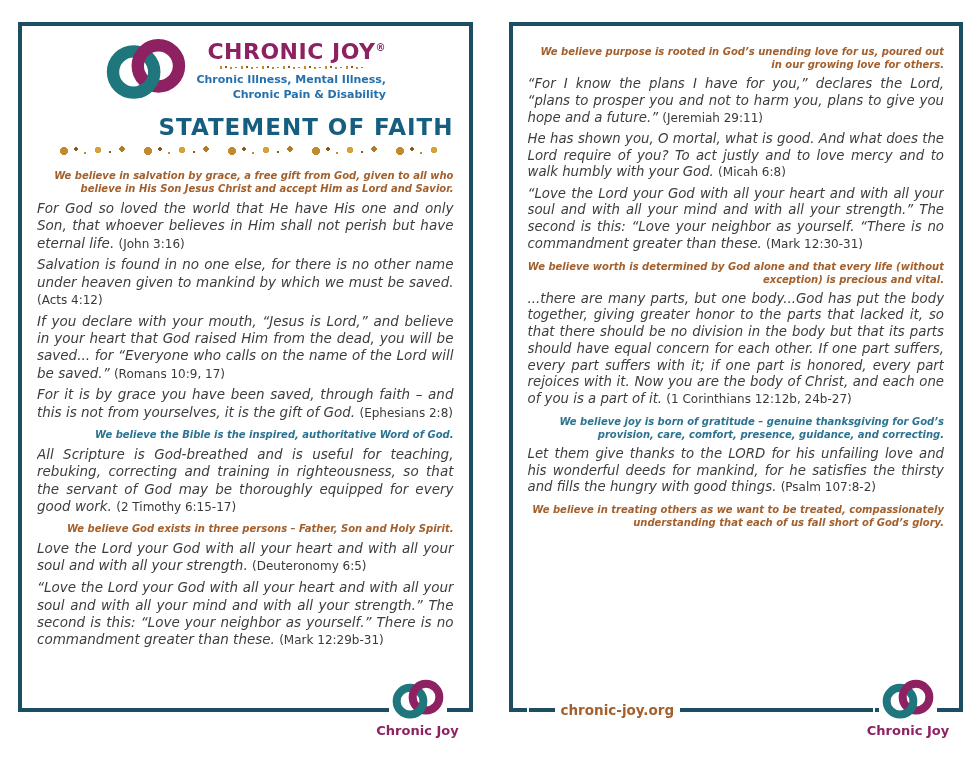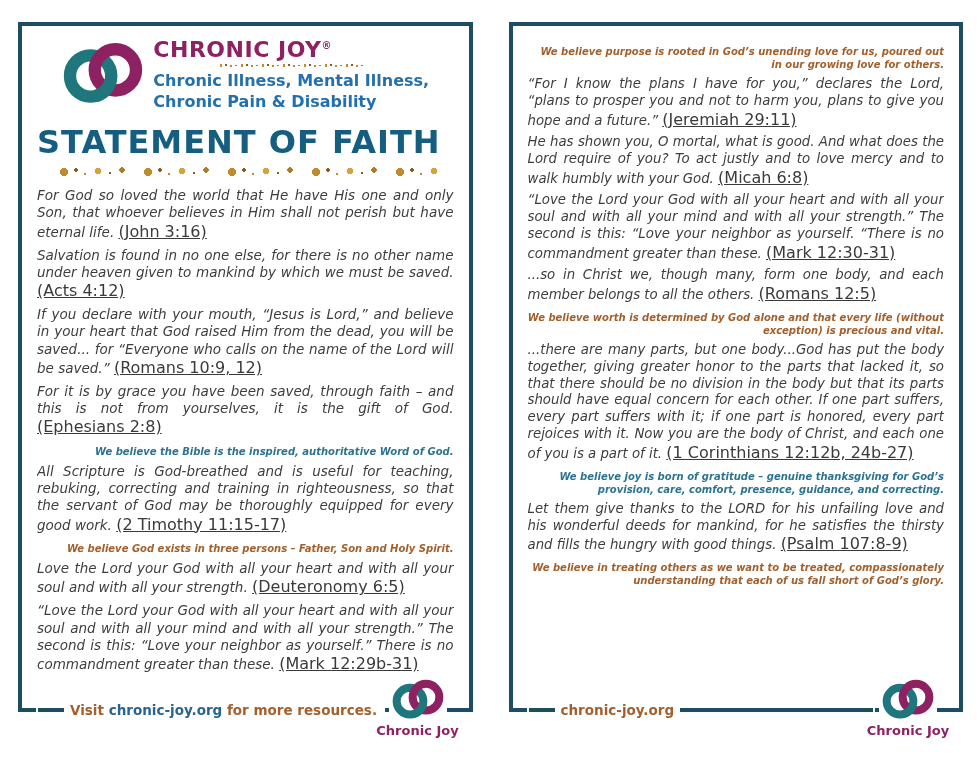--- a/index.html
+++ b/index.html
@@ -6,50 +6,50 @@
   body{width:980px;height:757px;overflow:hidden;font-family:"DejaVu Sans","Liberation Sans",sans-serif;}
   .sheet{position:relative;width:980px;height:757px;background:#ffffff;box-sizing:border-box;
          display:flex;gap:36px;padding:22px 17px 0 18px;}
   .panel{position:relative;width:455px;height:690px;box-sizing:border-box;
          border:4px solid var(--border-teal,#1d4d61);background:#fff;padding:4px 15px 6px;}
   .panel main{overflow:hidden;}
 
   
   .brand{display:flex;justify-content:center;align-items:center;gap:8px;margin-top:8px;}
   .rings svg{display:block;}
-  .brand-col{text-align:left;}
+  .brand-col{text-align:right;}
   .brand-name{font-size:22px;font-weight:700;letter-spacing:.5px;color:var(--brand-magenta,#8e2162);line-height:1.05;}
   .brand-name sup{font-size:10px;}
   .mini-dots{height:5px;width:146px;margin:2px auto 3px;
     background-image:
       radial-gradient(circle 1.2px at 3px 2.5px, #c18a2f 98%, transparent),
       radial-gradient(circle .8px at 8px 2px, #8a5a1e 98%, transparent),
       radial-gradient(circle 1px at 13px 3px, #c18a2f 98%, transparent),
       radial-gradient(circle .8px at 18px 2.5px, #b07a28 98%, transparent);
     background-size:21px 5px;background-repeat:repeat-x;}
-  .brand-tagline{font-size:16px;font-weight:700;line-height:1.3;color:var(--tagline-blue,#2470ac);}
-  h1{font-size:32px;font-weight:700;letter-spacing:1px;text-align:left;
+  .brand-tagline{font-size:11px;font-weight:700;line-height:1.3;color:var(--tagline-blue,#2470ac);}
+  h1{font-size:23px;font-weight:700;letter-spacing:1px;text-align:right;
      color:var(--title-blue,#155e7f);margin:10px 0 4px;}
   .dots-divider{height:14px;width:92%;margin:2px auto 4px;
     background-image:
       radial-gradient(circle 4px at 10px 7px, #c18a2f 98%, transparent),
       radial-gradient(circle 1.8px at 22px 5px, #8a5a1e 98%, transparent),
       radial-gradient(circle 1.4px at 31px 9px, #c18a2f 98%, transparent),
       radial-gradient(circle 3.4px at 44px 6px, #d5a33c 98%, transparent),
       radial-gradient(circle 1.4px at 56px 8px, #8a5a1e 98%, transparent),
       radial-gradient(circle 2.6px at 68px 5px, #b07a28 98%, transparent);
     background-size:84px 14px;background-repeat:repeat-x;}
 
   
   .belief{font-size:10px;font-weight:700;text-align:right;line-height:1.3;margin:7px 0 5px;font-style:italic;}
   .belief.brown{color:var(--heading-brown,#a3602c);}
   .belief.teal{color:var(--heading-teal,#2b7391);}
   .verse{font-size:13.5px;line-height:1.28;text-align:justify;margin:4.5px 0;color:var(--body-text,#3d3d3d);}
   .verse em{font-style:italic;}
-  .cite{font-style:normal;font-size:16px;color:#3a3a3a;white-space:nowrap;text-decoration:underline;}
+  .cite{font-style:normal;font-size:12px;color:#3a3a3a;white-space:nowrap;}
   .panel.right .verse{font-size:13.3px;line-height:1.26;}
   .panel.right main{padding-top:8px;}
 
   
   .footer-strip{position:absolute;left:14px;right:84px;bottom:-12px;display:flex;align-items:center;
                 gap:6px;background:#fff;padding:0 2px;height:20px;}
   .bar{height:3.5px;background:var(--border-teal,#1d4d61);width:26px;flex:0 0 auto;}
   .bar.long{flex:1 1 auto;width:auto;}
   .footer-text{font-size:13.5px;font-weight:700;white-space:nowrap;}
   .footer-text .gold{color:var(--heading-brown,#a3702c);}
@@ -82,56 +82,51 @@
           <div class="brand-tagline">
             <div>Chronic Illness, Mental Illness,</div>
             <div>Chronic Pain &amp; Disability</div>
           </div>
         </div>
       </div>
       <h1>STATEMENT OF FAITH</h1>
       <div class="dots-divider"></div>
     </header>
     <main id="left-sections">
+        <h2 class="belief brown">We believe in salvation by grace, a free gift from God, given to all who believe in His Son Jesus Christ and accept Him as Lord and Savior.</h2>
         <p class="verse"><em>For God so loved the world that He have His one and only Son, that whoever believes in Him shall not perish but have eternal life.</em> <span class="cite">(John 3:16)</span></p>
         <p class="verse"><em>Salvation is found in no one else, for there is no other name under heaven given to mankind by which we must be saved.</em> <span class="cite">(Acts 4:12)</span></p>
-        <p class="verse"><em>If you declare with your mouth, “Jesus is Lord,” and believe in your heart that God raised Him from the dead, you will be saved... for “Everyone who calls on the name of the Lord will be saved.”</em> <span class="cite">(Romans 10:9, 12)</span></p>
+        <p class="verse"><em>If you declare with your mouth, “Jesus is Lord,” and believe in your heart that God raised Him from the dead, you will be saved... for “Everyone who calls on the name of the Lord will be saved.”</em> <span class="cite">(Romans 10:9, 17)</span></p>
         <p class="verse"><em>For it is by grace you have been saved, through faith – and this is not from yourselves, it is the gift of God.</em> <span class="cite">(Ephesians 2:8)</span></p>
         <h2 class="belief teal">We believe the Bible is the inspired, authoritative Word of God.</h2>
-        <p class="verse"><em>All Scripture is God-breathed and is useful for teaching, rebuking, correcting and training in righteousness, so that the servant of God may be thoroughly equipped for every good work.</em> <span class="cite">(2 Timothy 11:15-17)</span></p>
+        <p class="verse"><em>All Scripture is God-breathed and is useful for teaching, rebuking, correcting and training in righteousness, so that the servant of God may be thoroughly equipped for every good work.</em> <span class="cite">(2 Timothy 6:15-17)</span></p>
         <h2 class="belief brown">We believe God exists in three persons – Father, Son and Holy Spirit.</h2>
         <p class="verse"><em>Love the Lord your God with all your heart and with all your soul and with all your strength.</em> <span class="cite">(Deuteronomy 6:5)</span></p>
         <p class="verse"><em>“Love the Lord your God with all your heart and with all your soul and with all your mind and with all your strength.” The second is this: “Love your neighbor as yourself.” There is no commandment greater than these.</em> <span class="cite">(Mark 12:29b-31)</span></p>
       </main>
-    <div class="footer-strip">
-      <span class="bar"></span>
-      <span class="footer-text"><span class="gold">Visit </span><span class="link">chronic-joy.org</span><span class="gold"> for more resources.</span></span>
-      <span class="bar long"></span>
-    </div>
     <div class="corner-logo">
       <span class="rings small"><svg viewBox="0 0 78 64" width="52" height="43" fill="none">
     <circle cx="27" cy="33" r="20" stroke="#1f777d" stroke-width="12"></circle>
     <circle cx="51" cy="27" r="20" stroke="#8e2162" stroke-width="12"></circle>
     <path d="M46.3 38.2 A20 20 0 0 1 32.2 52.3" stroke="#1f777d" stroke-width="12"></path>
   </svg></span>
       <div class="corner-text">Chronic Joy</div>
     </div>
   </div>
 
   <div class="panel right">
     <main id="right-sections">
         <h2 class="belief brown">We believe purpose is rooted in God’s unending love for us, poured out in our growing love for others.</h2>
         <p class="verse"><em>“For I know the plans I have for you,” declares the Lord, “plans to prosper you and not to harm you, plans to give you hope and a future.”</em> <span class="cite">(Jeremiah 29:11)</span></p>
         <p class="verse"><em>He has shown you, O mortal, what is good. And what does the Lord require of you? To act justly and to love mercy and to walk humbly with your God.</em> <span class="cite">(Micah 6:8)</span></p>
         <p class="verse"><em>“Love the Lord your God with all your heart and with all your soul and with all your mind and with all your strength.” The second is this: “Love your neighbor as yourself. “There is no commandment greater than these.</em> <span class="cite">(Mark 12:30-31)</span></p>
-        <p class="verse"><em>...so in Christ we, though many, form one body, and each member belongs to all the others.</em> <span class="cite">(Romans 12:5)</span></p>
         <h2 class="belief brown">We believe worth is determined by God alone and that every life (without exception) is precious and vital.</h2>
         <p class="verse"><em>...there are many parts, but one body...God has put the body together, giving greater honor to the parts that lacked it, so that there should be no division in the body but that its parts should have equal concern for each other. If one part suffers, every part suffers with it; if one part is honored, every part rejoices with it. Now you are the body of Christ, and each one of you is a part of it.</em> <span class="cite">(1 Corinthians 12:12b, 24b-27)</span></p>
         <h2 class="belief teal">We believe joy is born of gratitude – genuine thanksgiving for God’s provision, care, comfort, presence, guidance, and correcting.</h2>
-        <p class="verse"><em>Let them give thanks to the LORD for his unfailing love and his wonderful deeds for mankind, for he satisfies the thirsty and fills the hungry with good things.</em> <span class="cite">(Psalm 107:8-9)</span></p>
+        <p class="verse"><em>Let them give thanks to the LORD for his unfailing love and his wonderful deeds for mankind, for he satisfies the thirsty and fills the hungry with good things.</em> <span class="cite">(Psalm 107:8-2)</span></p>
         <h2 class="belief brown">We believe in treating others as we want to be treated, compassionately understanding that each of us fall short of God’s glory.</h2>
       </main>
     <div class="footer-strip">
       <span class="bar"></span>
       <span class="footer-text"><span class="link">chronic-joy.org</span></span>
       <span class="bar long"></span>
     </div>
     <div class="corner-logo">
       <span class="rings small"><svg viewBox="0 0 78 64" width="52" height="43" fill="none">
     <circle cx="27" cy="33" r="20" stroke="#1f777d" stroke-width="12"></circle>

